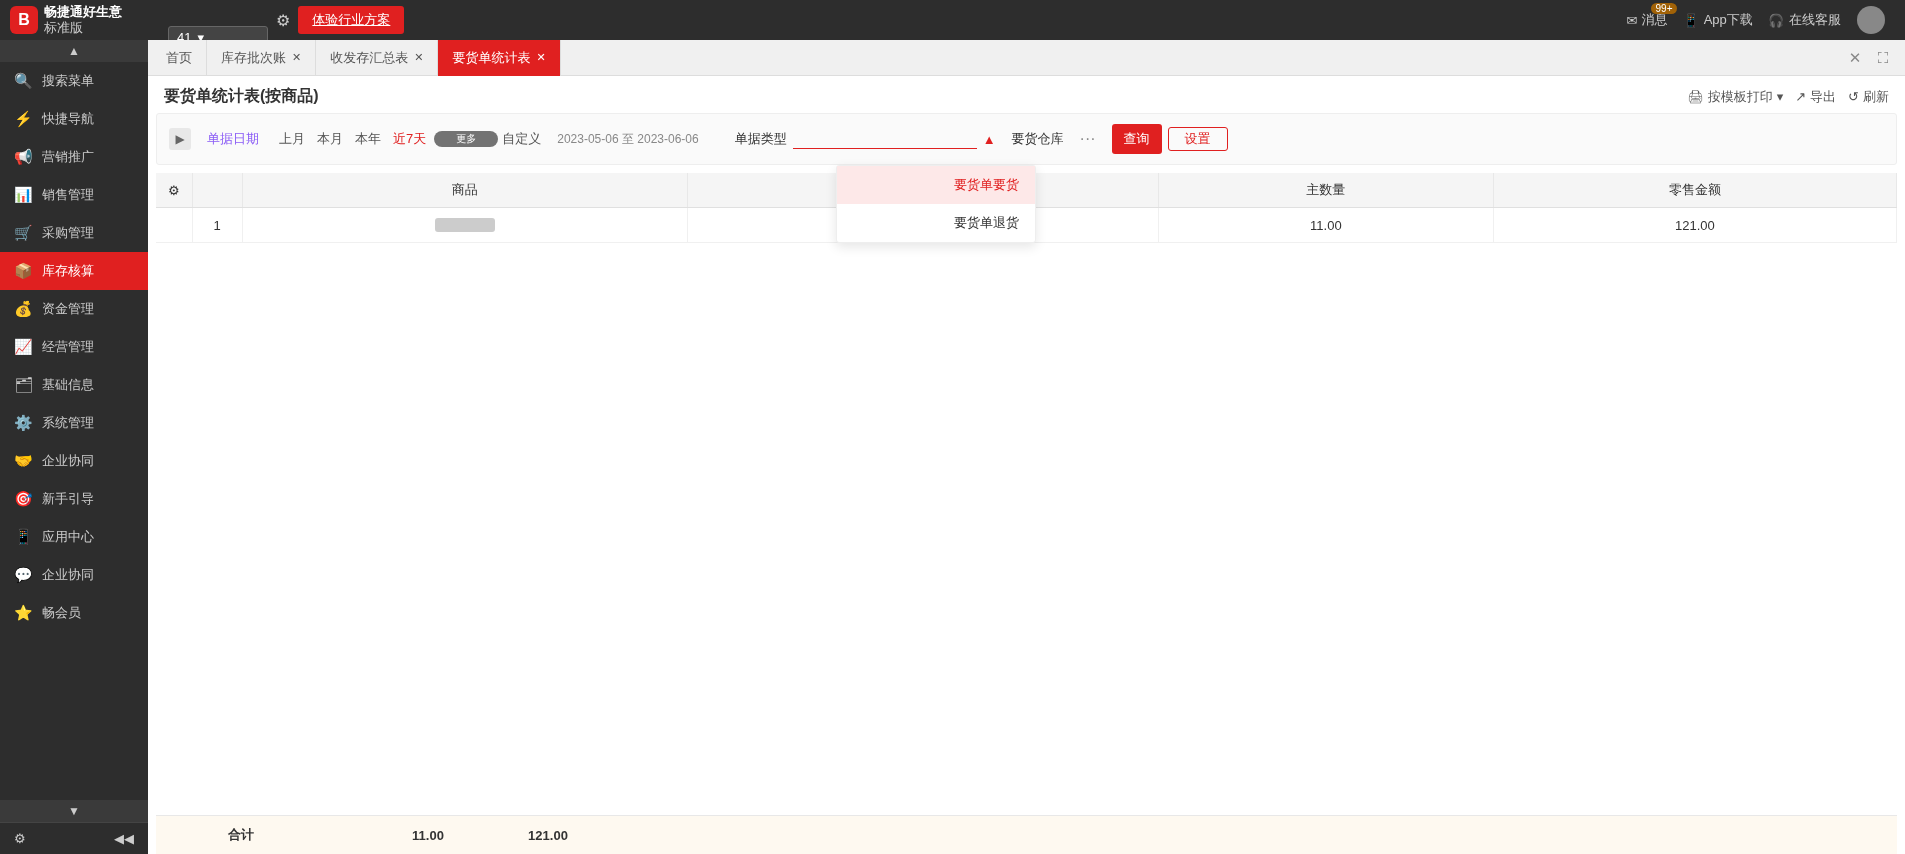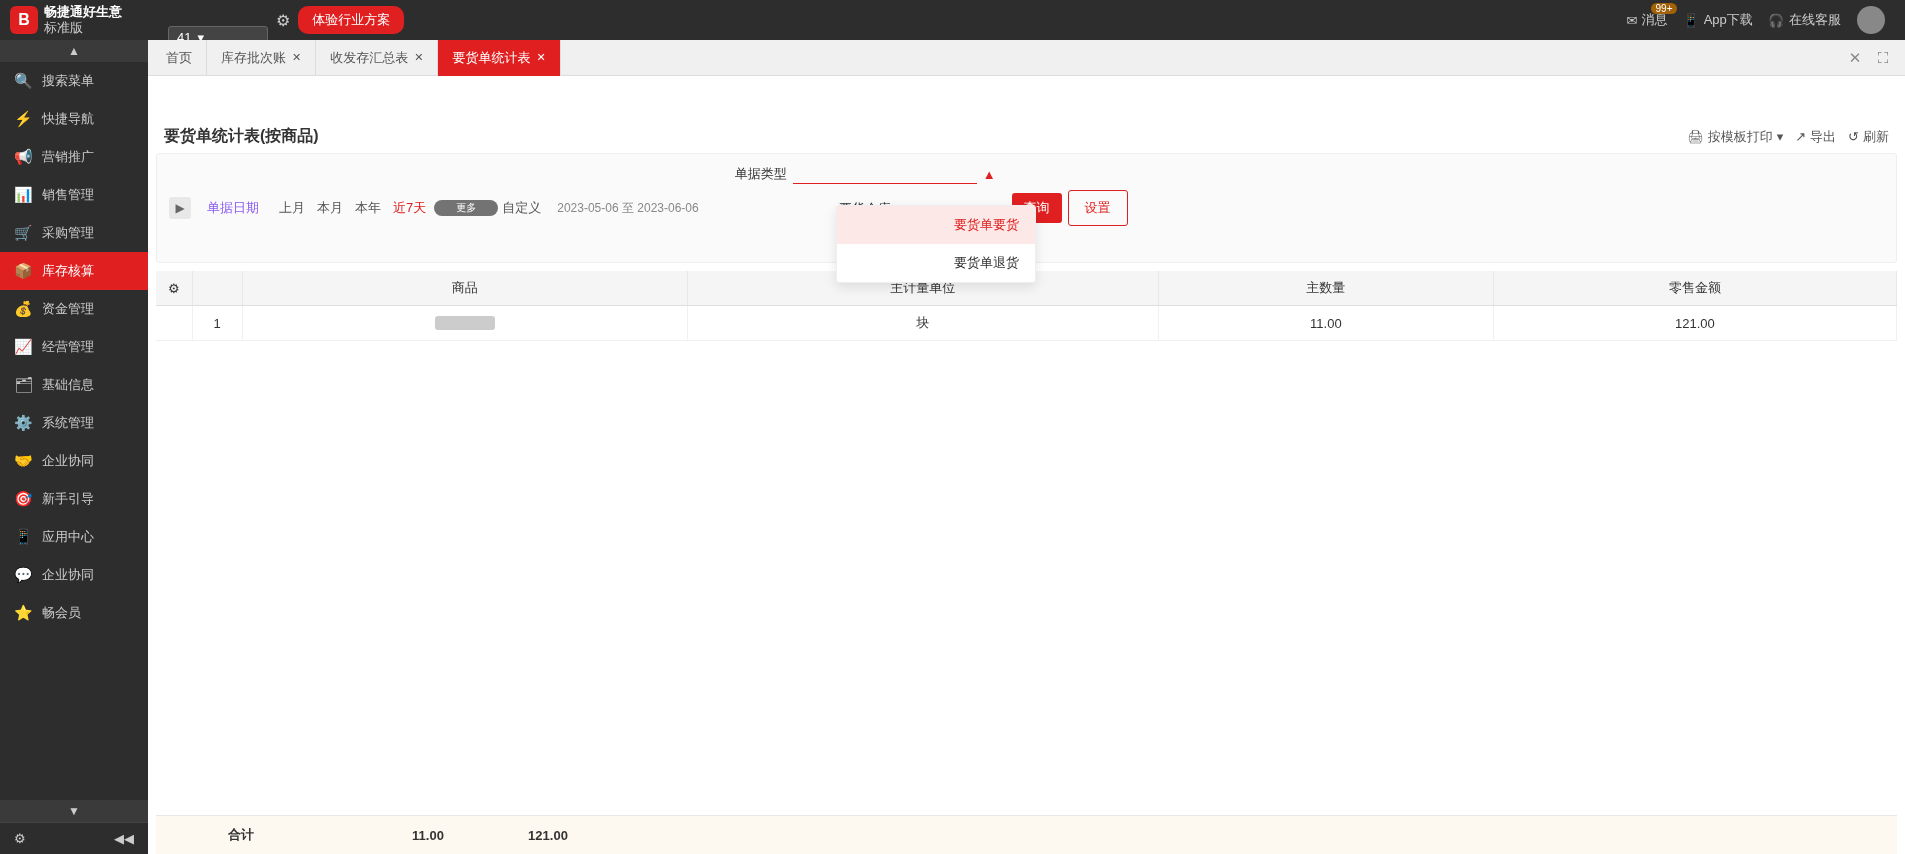--- a/index.html
+++ b/index.html
@@ -53,24 +53,25 @@
     }
     .settings-icon-btn {
       color: #ccc;
       cursor: pointer;
       font-size: 16px;
     }
     .trial-btn {
       background: #e02020;
       color: #fff;
       border: none;
-      border-radius: 10px;
+      border-radius: 3px;
       padding: 5px 14px;
       cursor: pointer;
       font-size: 13px;
+      text-decoration: underline;
     }
 
     .top-right {
       display: flex;
       align-items: center;
       gap: 16px;
       padding-right: 10px;
     }
     .top-right-item {
       display: flex; align-items: center; gap: 4px;
@@ -145,21 +146,20 @@
       font-size: 12px;
     }
 
     
     .content-area {
       flex: 1;
       display: flex;
       flex-direction: column;
       background: #fff;
       overflow: hidden;
-      gap: 40px;
     }
 
     
     .tabs-bar {
       background: #f0f0f0;
       display: flex;
       align-items: center;
       border-bottom: 1px solid #ddd;
       height: 36px;
       flex-shrink: 0;
@@ -295,21 +295,20 @@
       font-size: 13px;
     }
     .date-value {
       color: #888;
       font-size: 12px;
     }
 
     .filter-right {
       display: flex; align-items: center; gap: 16px;
       margin-left: 20px;
-      flex-direction: column;
     }
     .filter-field {
       display: flex; align-items: center; gap: 6px;
     }
     .filter-field-label {
       color: #333;
       white-space: nowrap;
     }
     .filter-select {
       border: none;
@@ -342,21 +341,21 @@
       border-radius: 3px;
       padding: 6px 12px;
       cursor: pointer;
       font-size: 13px;
     }
     .settings-btn-outline {
       border: 1px solid #e02020;
       color: #e02020;
       background: transparent;
       border-radius: 3px;
-      padding: 8px 16px;
+      padding: 2px 16px;
       cursor: pointer;
       font-size: 13px;
     }
 
     
     .dropdown-overlay {
       position: absolute;
       top: 54px;
       left: 60px; 
       background: #fff;

